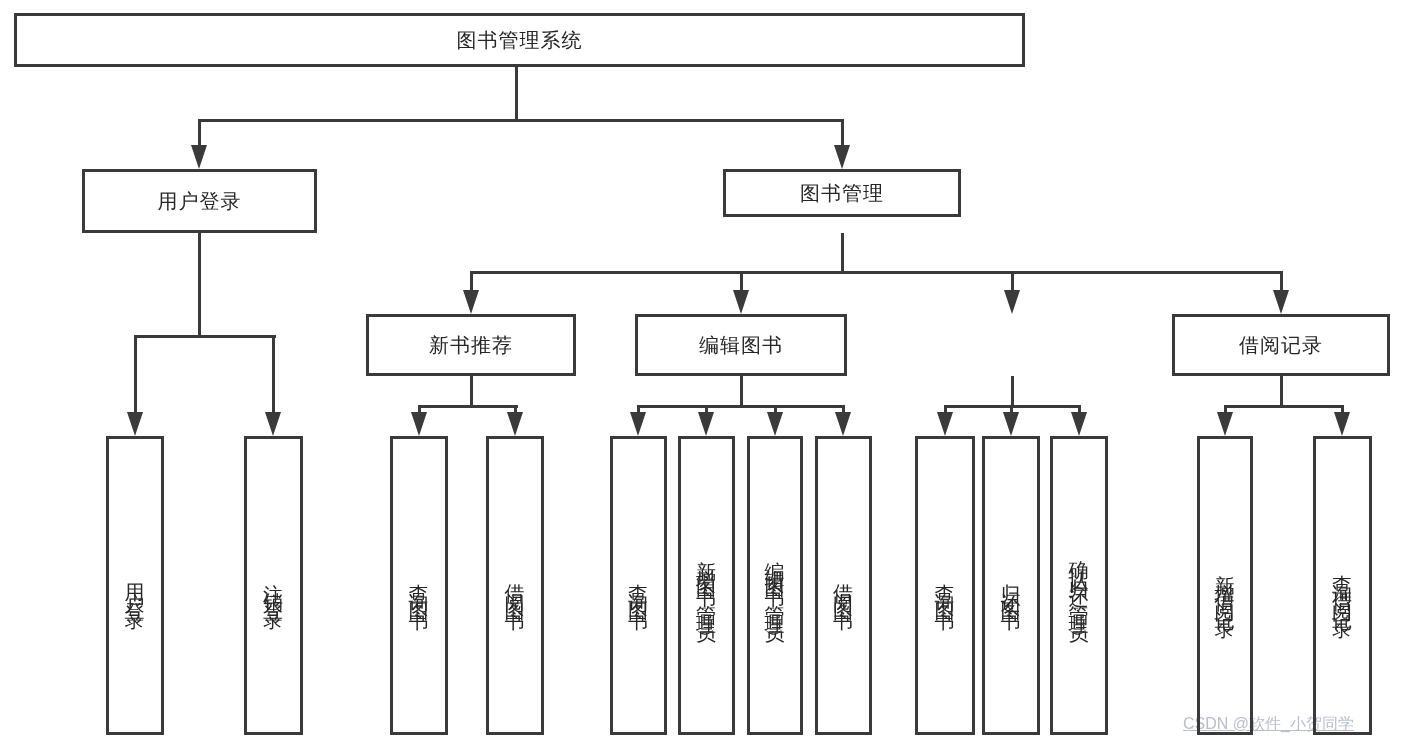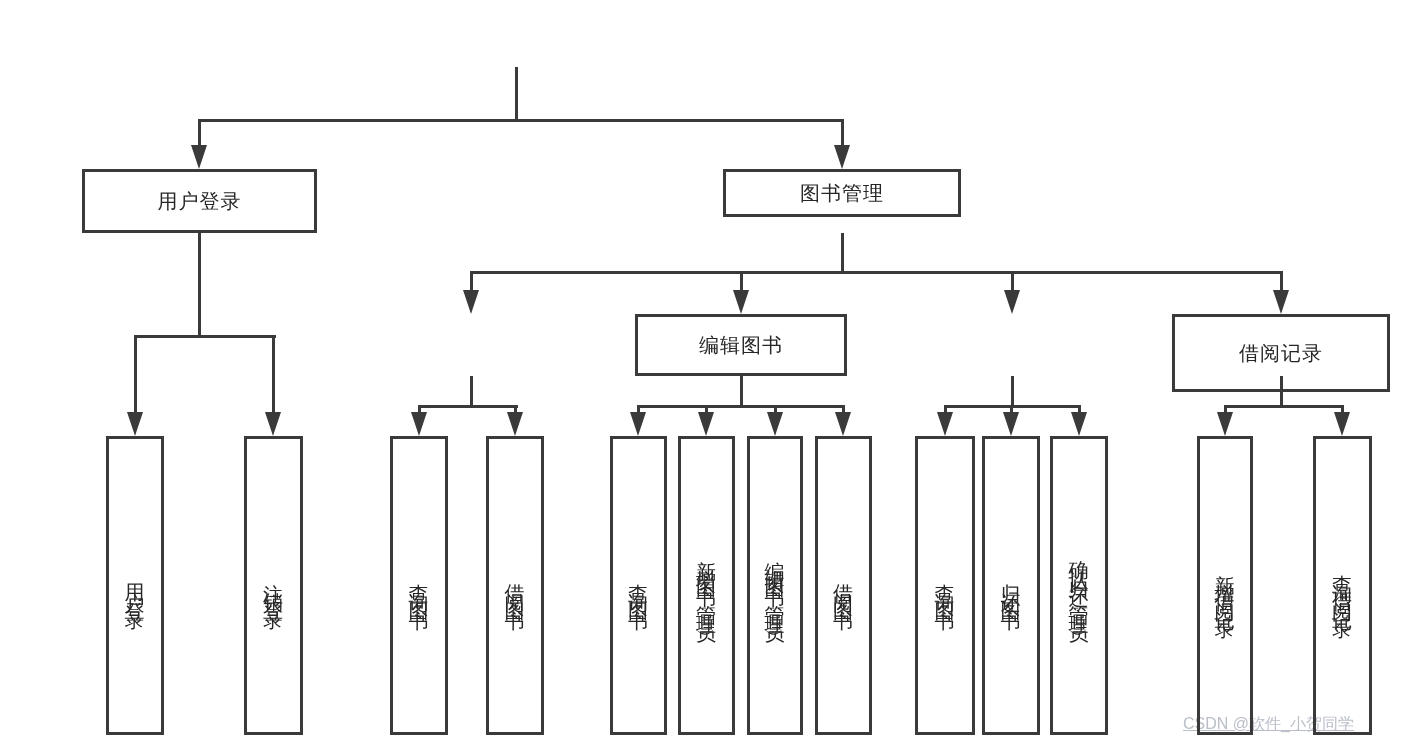--- a/index.html
+++ b/index.html
@@ -50,26 +50,28 @@
     z-index:0;
     white-space:nowrap;
     text-decoration:underline;
   }
 </style>
 </head>
 <body>
 
 <div class="canvas">
 
+  <div class="node hnode" style="left:14px;top:13px;width:1011px;height:54px;">图书管理系统</div>
 
   <div class="node hnode" style="left:82px;top:169px;width:235px;height:64px;">用户登录</div>
   <div class="node hnode" style="left:723px;top:169px;width:238px;height:48px;">图书管理</div>
 
+  <div class="node hnode" style="left:366px;top:314px;width:210px;height:62px;">新书推荐</div>
   <div class="node hnode" style="left:635px;top:314px;width:212px;height:62px;">编辑图书</div>
-  <div class="node hnode" style="left:1172px;top:314px;width:218px;height:78px;">借阅记录</div>
+  <div class="node hnode" style="left:1172px;top:314px;width:218px;height:62px;">借阅记录</div>
 
   <div class="node vnode" style="left:106px;top:436px;width:58px;height:299px;">用户登录</div>
   <div class="node vnode" style="left:244px;top:436px;width:59px;height:299px;">注销登录</div>
 
   <div class="node vnode" style="left:390px;top:436px;width:58px;height:299px;">查询图书</div>
   <div class="node vnode" style="left:486px;top:436px;width:58px;height:299px;">借阅图书</div>
 
   <div class="node vnode" style="left:610px;top:436px;width:57px;height:299px;">查询图书</div>
   <div class="node vnode" style="left:678px;top:436px;width:57px;height:299px;">新增图书（管理员）</div>
   <div class="node vnode" style="left:747px;top:436px;width:56px;height:299px;">编辑图书（管理员）</div>

